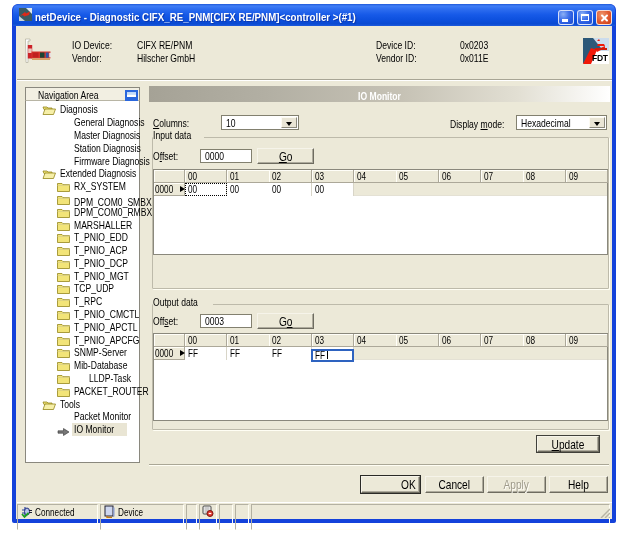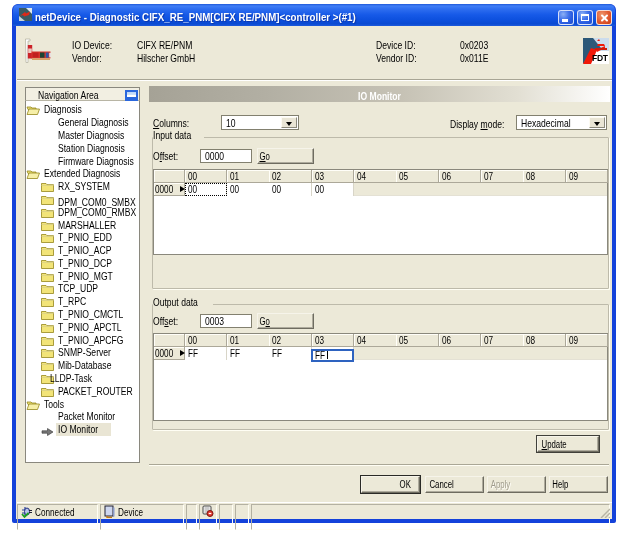--- a/index.html
+++ b/index.html
@@ -26,34 +26,34 @@
 #content { left:16px; top:26px; width:596px; height:493px; background:#ece9d8; font-size:11px; color:#000; }
 
 #hdrsep1 { left:17px; top:79px; width:595px; height:1px; background:#a8a595; }
 #hdrsep2 { left:17px; top:80px; width:595px; height:1px; background:#ffffff; }
 .hlabel { white-space:nowrap; font-size:11px; }
 
 #nav { left:25px; top:87px; width:115px; height:376px; background:#fff; border:1px solid #8a887e; }
 #navhdr { left:25px; top:87px; width:115px; height:14px; background:#f2efe2; border:1px solid #8a887e; border-bottom:1px solid #b8b5a5; }
 #navhdr span.t { position:absolute; left:12px; top:0.5px; font-size:11px; }
 #navicon { left:125px; top:89.5px; width:13px; height:11px; border:2px solid #2a67dd; background:linear-gradient(#b8d4f8 0%, #cfe2fa 40%, #ffffff 41%, #ffffff 75%, #2a67dd 76%, #2a67dd 100%); }
-.trow { position:absolute; height:13px; font-size:11px; white-space:nowrap; line-height:13px; }
+.trow { position:absolute; height:13px; font-size:11px; white-space:nowrap; line-height:13px;margin-left:16px; }
 
 #iobar { left:149px; top:86px; width:461px; height:16px; text-align:center;
   background:linear-gradient(to right, #a5a296 0%, #b2afa3 25%, #c6c2b5 55%, #e2dfd3 80%, #ffffff 100%); }
 #iobar .txc { color:#fff; font-weight:bold; font-size:11px; line-height:15px; }
 
 .lbl { position:absolute; font-size:11px; white-space:nowrap; }
 .combo { position:absolute; height:15px; background:#fff; border:1px solid #82806f; }
 .combo .val { position:absolute; left:4px; top:0.5px; font-size:11px; }
 .combo .btn { position:absolute; right:1px; top:1px; bottom:1px; width:16px; background:#e9e5d5; border:1px solid #fdfbf2; border-right-color:#8a887c; border-bottom-color:#8a887c; }
 .combo .btn:after { content:""; position:absolute; left:3.5px; top:4px; border:3.5px solid transparent; border-top:4px solid #000; }
 .tbox { position:absolute; height:14px; background:#fff; border:1px solid #82806f; }
 .tbox span.t { position:absolute; left:4px; top:0; font-size:11px; }
-.pbtn { position:absolute; background:#ece9d8; border:1px solid #f6f4ea; border-right-color:#6e6c60; border-bottom-color:#6e6c60; box-shadow:inset -1px -1px 0 #aeab9d; font-size:10px; }
+.pbtn { position:absolute; background:#ece9d8; border:1px solid #f6f4ea; border-right-color:#6e6c60; border-bottom-color:#6e6c60; box-shadow:inset -1px -1px 0 #aeab9d; font-size:13px; text-align:center; }
 .grp { position:absolute; border:1px solid #bdbaaa; border-radius:1px; box-shadow:1px 1px 0 #fffef4; }
 .grp b { position:absolute; left:0; top:-8px; background:#ece9d8; font-weight:normal; padding:0 3px 0 0; font-size:11px; line-height:11px; }
 
 .grid { position:absolute; left:152.5px; width:455.5px; background:#fff; border:1px solid #8a887c; }
 .grid .hcell { position:absolute; top:0; height:12.5px; background:#ece9d8; border-right:1px solid #aca899; border-bottom:1px solid #aca899; box-shadow:inset 1px 1px 0 #fffef8; font-size:10.5px; line-height:12px; padding-left:3px; }
 .grid .dcell { position:absolute; top:12.5px; height:13.5px; background:#fff; border-right:1px solid #d8d5c8; font-size:10.5px; line-height:13px; padding-left:3px; }
 .grid .rowhdr { position:absolute; top:12.5px; left:0; width:31px; height:13.5px; background:#ece9d8; border-right:1px solid #aca899; border-bottom:1px solid #aca899; box-shadow:inset 1px 1px 0 #fffef8; font-size:10.5px; line-height:13px; padding-left:1px; }
 .grid .restrow { position:absolute; top:12.5px; height:13.5px; background:#ece9d8; border-bottom:1px solid #e4e1d4; }
 .arrow { position:absolute; width:0; height:0; border:3.5px solid transparent; border-left:5px solid #000; }
 #sep2a { left:149px; top:463.5px; width:460px; height:1px; background:#aaa796; }
@@ -211,21 +211,21 @@
     <div class="trow" style="left:57.5px; top:346.41px;"><span class="tx">SNMP-Server</span></div>
     <div class="trow" style="left:40.5px; top:361.20px;"><svg width="13" height="10" viewBox="0 0 13 10">
         <path d="M0.5 1.5 h4.5 l1 1.2 h6.5 v6.8 h-12 z" fill="#f2e478" stroke="#94871c" stroke-width="0.8"></path>
         <path d="M0.5 3.5 h12" stroke="#d8cf86" stroke-width="0.8"></path>
       </svg></div>
     <div class="trow" style="left:57.5px; top:359.20px;"><span class="tx">Mib-Database</span></div>
     <div class="trow" style="left:40.5px; top:373.99px;"><svg width="13" height="10" viewBox="0 0 13 10">
         <path d="M0.5 1.5 h4.5 l1 1.2 h6.5 v6.8 h-12 z" fill="#f2e478" stroke="#94871c" stroke-width="0.8"></path>
         <path d="M0.5 3.5 h12" stroke="#d8cf86" stroke-width="0.8"></path>
       </svg></div>
-    <div class="trow" style="left:50px; top:371.99px;text-decoration:underline;"><span class="tx">LLDP-Task</span></div>
+    <div class="trow" style="left:73px; top:371.99px;text-decoration:underline;"><span class="tx">LLDP-Task</span></div>
     <div class="trow" style="left:40.5px; top:386.78px;"><svg width="13" height="10" viewBox="0 0 13 10">
         <path d="M0.5 1.5 h4.5 l1 1.2 h6.5 v6.8 h-12 z" fill="#f2e478" stroke="#94871c" stroke-width="0.8"></path>
         <path d="M0.5 3.5 h12" stroke="#d8cf86" stroke-width="0.8"></path>
       </svg></div>
     <div class="trow" style="left:57.5px; top:384.78px;"><span class="tx">PACKET_ROUTER</span></div>
     <div class="trow" style="left:26px; top:399.57px;"><svg width="14" height="10" viewBox="0 0 14 10">
         <path d="M1 2 h4 l1 1 h4 v1.5 h-8 z" fill="#ecdf74" stroke="#94871c" stroke-width="0.8"></path>
         <path d="M1 9.5 L3 4 H13.5 L11.5 9.5 Z" fill="#f6efa8" stroke="#94871c" stroke-width="0.8"></path>
       </svg></div>
     <div class="trow" style="left:44px; top:397.57px;"><span class="tx">Tools</span></div>

